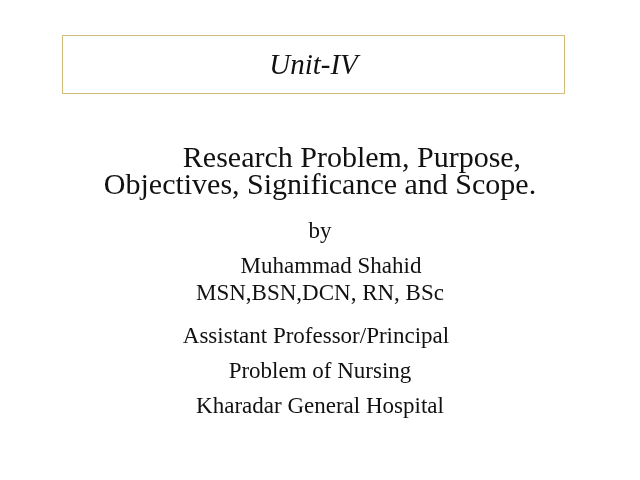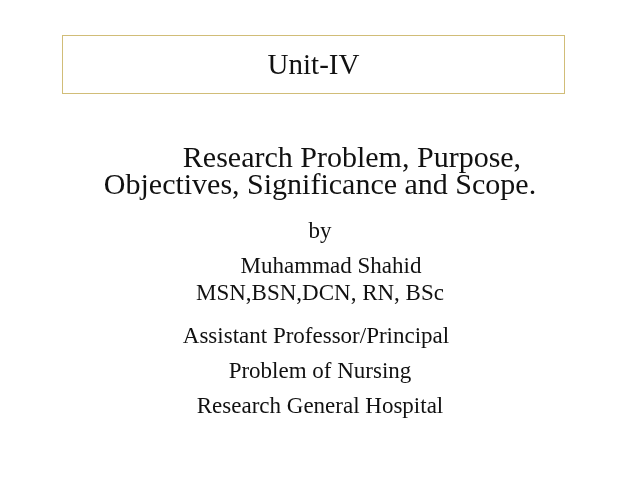--- a/index.html
+++ b/index.html
@@ -1,32 +1,32 @@
 <!DOCTYPE html>
 <html><head>
 <meta charset="utf-8">
 <style>
   html, body { margin:0; padding:0; }
   body { width:640px; height:480px; background:#ffffff; position:relative; overflow:hidden;
          font-family:"Liberation Serif", "DejaVu Serif", serif; color:#111; }
   .title-box { position:absolute; left:62px; top:35px; width:503px; height:59px;
                border:1.5px solid #d1bd78; box-sizing:border-box; display:flex;
                align-items:center; justify-content:center; }
-  .title-box span { font-size:29px; }
+  .title-box span { font-size:29px;font-style:italic; }
   .subtitle { position:absolute; left:0; width:640px; text-align:center; font-size:30px; line-height:35px; }
   .line { position:absolute; left:0; width:640px; text-align:center; font-size:23px; }
 </style>
 </head>
 <body>
 
 <div class="title-box">
   <span>Unit-IV</span>
 </div>
 
 <div class="subtitle" style="top:139px;padding-left:32px;">Research Problem, Purpose,</div>
 <div class="subtitle" style="top:166px;">Objectives, Significance and Scope.</div>
 
 <div class="line" style="top:218px;">by</div>
 <div class="line" style="top:253px;padding-left:11px;">Muhammad Shahid</div>
 <div class="line" style="top:280px;">MSN,BSN,DCN, RN, BSc</div>
 <div class="line" style="top:323px; left:-4px;">Assistant Professor/Principal</div>
 <div class="line" style="top:358px;">Problem of Nursing</div>
-<div class="line" style="top:393px;">Research General Hospital</div>
+<div class="line" style="top:393px;">Kharadar General Hospital</div>
 
 </body></html>

